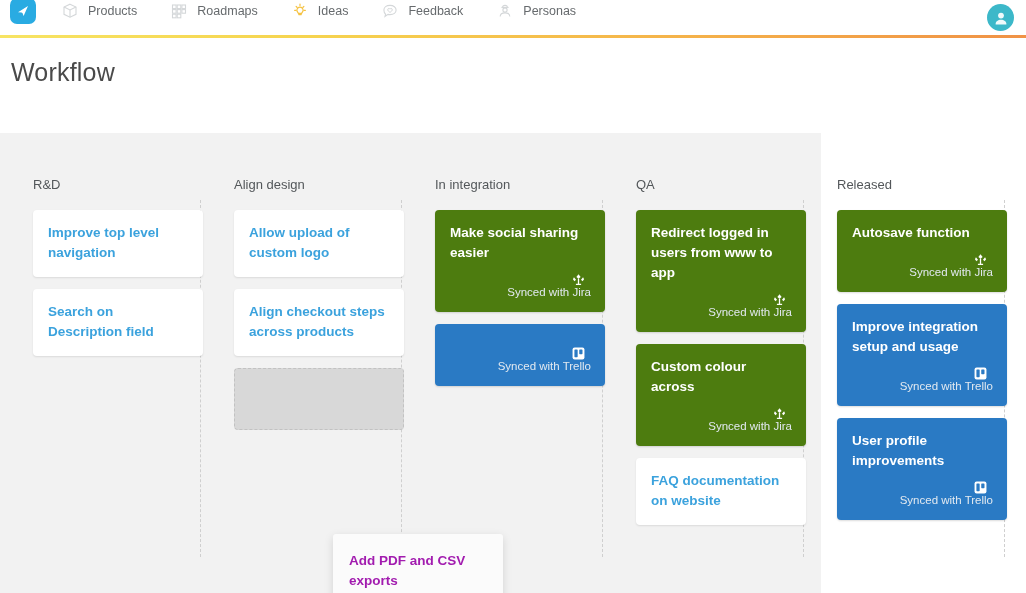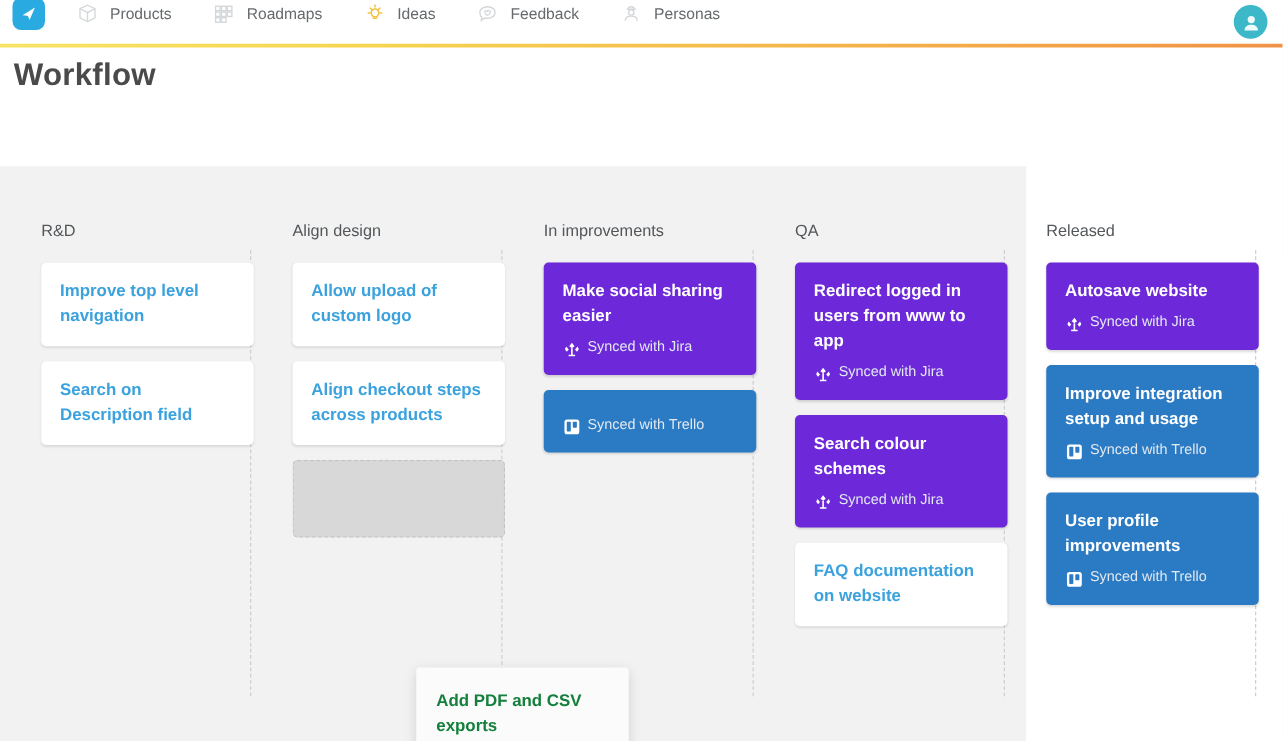--- a/index.html
+++ b/index.html
@@ -49,22 +49,22 @@
 
   
   .nav-rule {
     position: absolute; top: 35px; left: 0;
     width: 1026px; height: 3px;
     background: linear-gradient(to right, #f7e463 0%, #f6d44f 30%, #f5b44a 65%, #f09246 100%);
   }
 
   
   .page-title {
-    position: absolute; top: 46px; left: 11px;
-    font-size: 25px; font-weight: 700; color: #4a4a4a;
+    position: absolute; top: 58px; left: 11px;
+    font-size: 25px; font-weight: 400; color: #4a4a4a;
     letter-spacing: 0.2px;
   }
 
   
   .board {
     position: absolute; top: 133px; left: 0;
     width: 821px; height: 460px;
     background: #f2f2f2;
   }
   .column {
@@ -92,37 +92,38 @@
     border-radius: 4px;
     padding: 13px 14px 14px 15px;
     margin-bottom: 12px;
     position: relative;
   }
   .card.plain {
     background: #ffffff;
     box-shadow: 0 1px 2px rgba(0,0,0,0.10);
   }
   .card.jira {
-    background: #6d28d9;
+    background: #4d7c0f;
     box-shadow: 0 1px 2px rgba(0,0,0,0.14);
   }
   .card.trello {
     background: #2a7ac4;
     box-shadow: 0 1px 2px rgba(0,0,0,0.14);
   }
   .card-title {
     font-size: 13.5px; font-weight: bold;
     line-height: 20px;
   }
   .card.plain .card-title { color: #3ba2dd; }
   .card.jira .card-title, .card.trello .card-title { color: #ffffff; }
 
   .sync-row {
-    display: flex; align-items: flex-start;
+    display: flex; align-items: flex-end;
     margin-top: 9px;
+    flex-direction: column;
   }
   .sync-icon {
     width: 14px; height: 14px; margin-right: 6px;
     flex: 0 0 auto;
     display: flex; align-items: center; justify-content: center;
   }
   .sync-label {
     font-size: 11.5px; color: #e2e9f0;
     white-space: nowrap;
   }
@@ -138,21 +139,21 @@
   .drag-card {
     position: absolute;
     left: 333px; top: 401px;
     width: 170px;
     background: #fbfbfb;
     border-radius: 3px;
     padding: 17px 14px 18px 16px;
     box-shadow: 0 3px 10px rgba(0,0,0,0.13);
     z-index: 40;
   }
-  .drag-card .card-title { color: #15803d; }
+  .drag-card .card-title { color: #a21caf; }
 </style>
 </head>
 <body>
 
 <div class="topnav">
   <div class="logo">
     <svg width="16" height="16" viewBox="0 0 16 16">
       <path d="M3 9.2 L13 3 L8.6 13 L7.3 9.6 Z" fill="#ffffff"></path>
       <path d="M6.2 9.1 L12.4 3.6 L8.2 10.2 Z" fill="#ffffff"></path>
     </svg>
@@ -262,21 +263,21 @@
         <div class="card-title">Allow upload of custom logo</div>
       </div>
       <div class="card plain">
         <div class="card-title">Align checkout steps across products</div>
       </div>
       <div class="drop-placeholder"></div>
     </div>
   </div>
 
   <div class="column" style="left:402px;">
-    <div class="col-header">In improvements</div>
+    <div class="col-header">In integration</div>
     <div class="col-divider"></div>
     <div class="cards">
 
       <div class="card jira">
         <div class="card-title">Make social sharing easier</div>
         <div class="sync-row">
           <span class="sync-icon">
             <svg width="13" height="13" viewBox="0 0 14 14">
               <path d="M7 1.3 L9.3 4.3 L7 6.1 L4.7 4.3 Z" fill="#ffffff"></path>
               <path d="M2.1 4.6 L4.3 7.2 L2.6 9 L1 6.8 Z" fill="#ffffff"></path>
@@ -320,21 +321,21 @@
               <path d="M11.9 4.6 L13 6.8 L11.4 9 L9.7 7.2 Z" fill="#ffffff"></path>
               <rect x="6.3" y="6" width="1.4" height="6.6" fill="#ffffff"></rect>
               <rect x="4.2" y="11.6" width="5.6" height="1.3" fill="#ffffff"></rect>
             </svg>
           </span>
           <span class="sync-label">Synced with Jira</span>
         </div>
       </div>
 
       <div class="card jira">
-        <div class="card-title">Search colour schemes</div>
+        <div class="card-title">Custom colour across</div>
         <div class="sync-row">
           <span class="sync-icon">
             <svg width="13" height="13" viewBox="0 0 14 14">
               <path d="M7 1.3 L9.3 4.3 L7 6.1 L4.7 4.3 Z" fill="#ffffff"></path>
               <path d="M2.1 4.6 L4.3 7.2 L2.6 9 L1 6.8 Z" fill="#ffffff"></path>
               <path d="M11.9 4.6 L13 6.8 L11.4 9 L9.7 7.2 Z" fill="#ffffff"></path>
               <rect x="6.3" y="6" width="1.4" height="6.6" fill="#ffffff"></rect>
               <rect x="4.2" y="11.6" width="5.6" height="1.3" fill="#ffffff"></rect>
             </svg>
           </span>
@@ -348,21 +349,21 @@
 
     </div>
   </div>
 
   <div class="column" style="left:804px;">
     <div class="col-header">Released</div>
     <div class="col-divider"></div>
     <div class="cards">
 
       <div class="card jira">
-        <div class="card-title">Autosave website</div>
+        <div class="card-title">Autosave function</div>
         <div class="sync-row">
           <span class="sync-icon">
             <svg width="13" height="13" viewBox="0 0 14 14">
               <path d="M7 1.3 L9.3 4.3 L7 6.1 L4.7 4.3 Z" fill="#ffffff"></path>
               <path d="M2.1 4.6 L4.3 7.2 L2.6 9 L1 6.8 Z" fill="#ffffff"></path>
               <path d="M11.9 4.6 L13 6.8 L11.4 9 L9.7 7.2 Z" fill="#ffffff"></path>
               <rect x="6.3" y="6" width="1.4" height="6.6" fill="#ffffff"></rect>
               <rect x="4.2" y="11.6" width="5.6" height="1.3" fill="#ffffff"></rect>
             </svg>
           </span>

